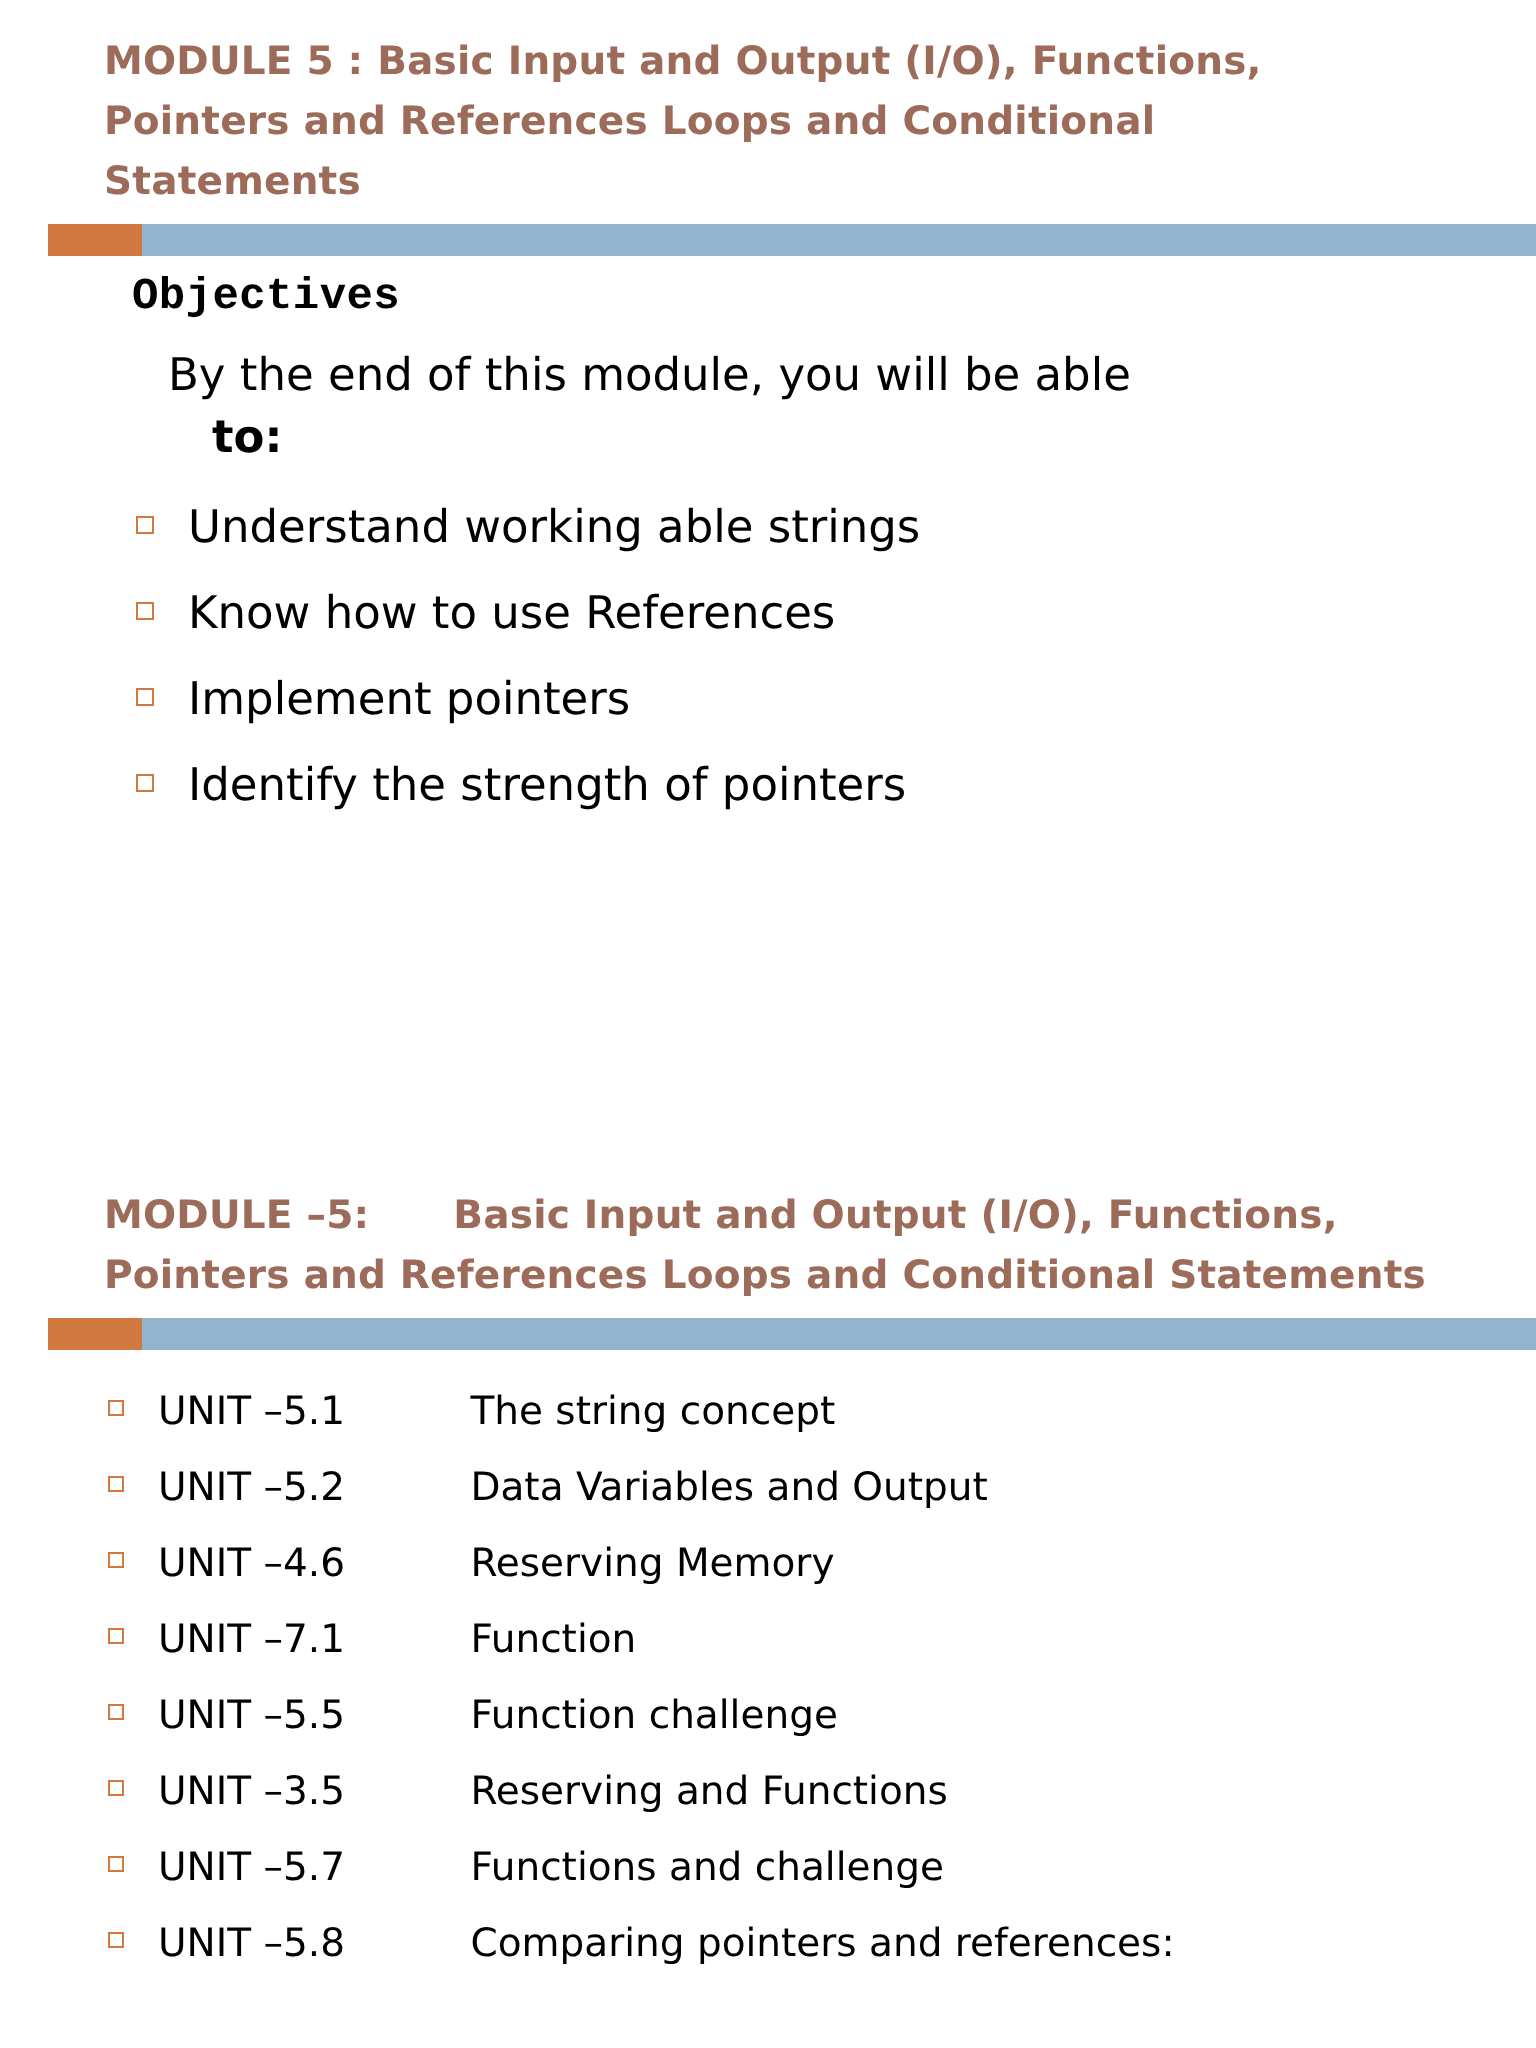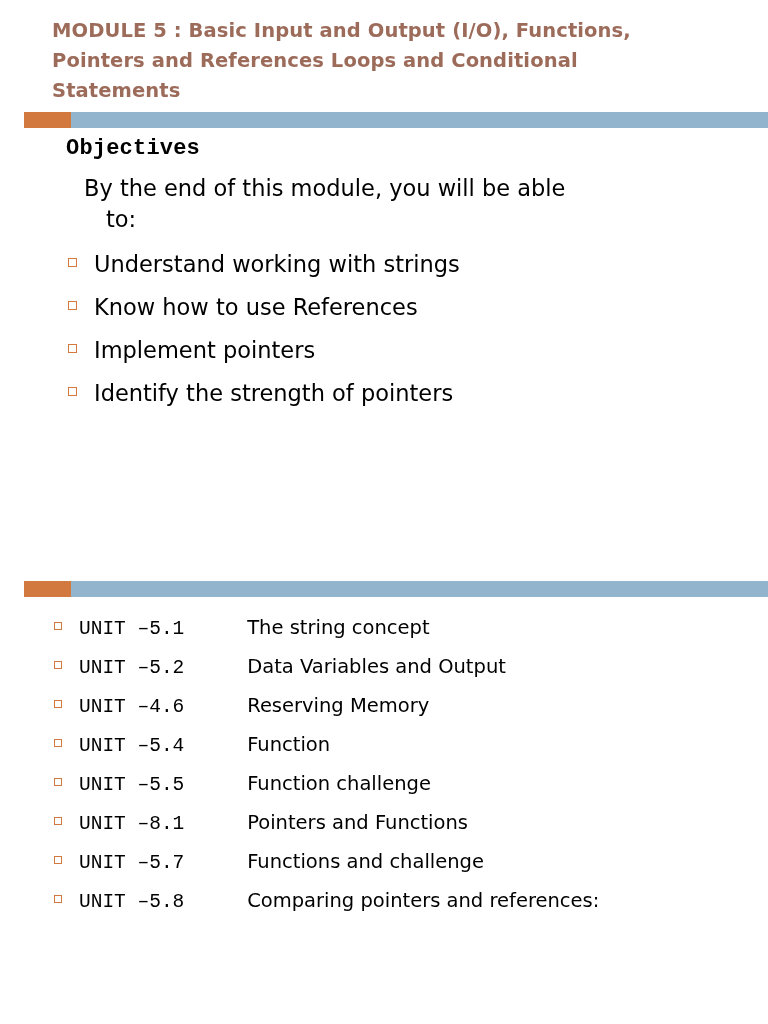--- a/index.html
+++ b/index.html
@@ -77,20 +77,21 @@
 
   .intro-text {
     font-size: 22.5px;
     line-height: 31px;
     margin: 12px 0 0 60px;
     width: 650px;
   }
   .intro-text .indent {
     display: block;
     padding-left: 22px;
+    font-weight: bold;
   }
 
   .bullet-list {
     list-style: none;
     margin: 14px 0 0 0;
     padding: 0;
   }
   .bullet-list li {
     position: relative;
     font-size: 22.5px;
@@ -127,25 +128,23 @@
     top: 7px;
     width: 8px;
     height: 8px;
     border: 1px solid #d2793f;
     box-sizing: border-box;
     background: transparent;
   }
   .unit-code {
     display: inline-block;
     width: 150px;
-    font-family: Liberation Mono, monospace;
   }
   .unit-name {
     display: inline-block;
-    margin-left: 12px;
   }
 </style>
 </head>
 <body>
 
 <div class="page">
 
   <section class="slide slide-1">
     <h1 class="slide-title">MODULE 5 : Basic Input and Output (I/O), Functions, Pointers and References Loops and Conditional Statements</h1>
 
@@ -157,38 +156,39 @@
     <h2 class="objectives-heading">Objectives</h2>
 
     <p class="intro-text">
       <span>By the end of this module, you will be able</span>
       <span class="indent">to:</span>
     </p>
 
     <ul class="bullet-list">
       <li>
         <span class="bullet-marker"></span>
-        <span>Understand working with strings</span>
+        <span>Understand working able strings</span>
       </li>
       <li>
         <span class="bullet-marker"></span>
         <span>Know how to use References</span>
       </li>
       <li>
         <span class="bullet-marker"></span>
         <span>Implement pointers</span>
       </li>
       <li>
         <span class="bullet-marker"></span>
         <span>Identify the strength of pointers</span>
       </li>
     </ul>
   </section>
 
   <section class="slide slide-2">
+    <h1 class="slide-title"><span>MODULE –5:</span><span class="tab-gap"></span><span>Basic Input and Output (I/O), Functions, Pointers and References Loops and Conditional Statements</span></h1>
 
     <div class="bar">
       <div class="bar-left"></div>
       <div class="bar-right"></div>
     </div>
 
     <ul class="unit-list">
       <li>
         <span class="unit-marker"></span>
         <span class="unit-code">UNIT –5.1</span>
@@ -199,32 +199,32 @@
         <span class="unit-code">UNIT –5.2</span>
         <span class="unit-name">Data Variables and Output</span>
       </li>
       <li>
         <span class="unit-marker"></span>
         <span class="unit-code">UNIT –4.6</span>
         <span class="unit-name">Reserving Memory</span>
       </li>
       <li>
         <span class="unit-marker"></span>
-        <span class="unit-code">UNIT –5.4</span>
+        <span class="unit-code">UNIT –7.1</span>
         <span class="unit-name">Function</span>
       </li>
       <li>
         <span class="unit-marker"></span>
         <span class="unit-code">UNIT –5.5</span>
         <span class="unit-name">Function challenge</span>
       </li>
       <li>
         <span class="unit-marker"></span>
-        <span class="unit-code">UNIT –8.1</span>
-        <span class="unit-name">Pointers and Functions</span>
+        <span class="unit-code">UNIT –3.5</span>
+        <span class="unit-name">Reserving and Functions</span>
       </li>
       <li>
         <span class="unit-marker"></span>
         <span class="unit-code">UNIT –5.7</span>
         <span class="unit-name">Functions and challenge</span>
       </li>
       <li>
         <span class="unit-marker"></span>
         <span class="unit-code">UNIT –5.8</span>
         <span class="unit-name">Comparing pointers and references:</span>

